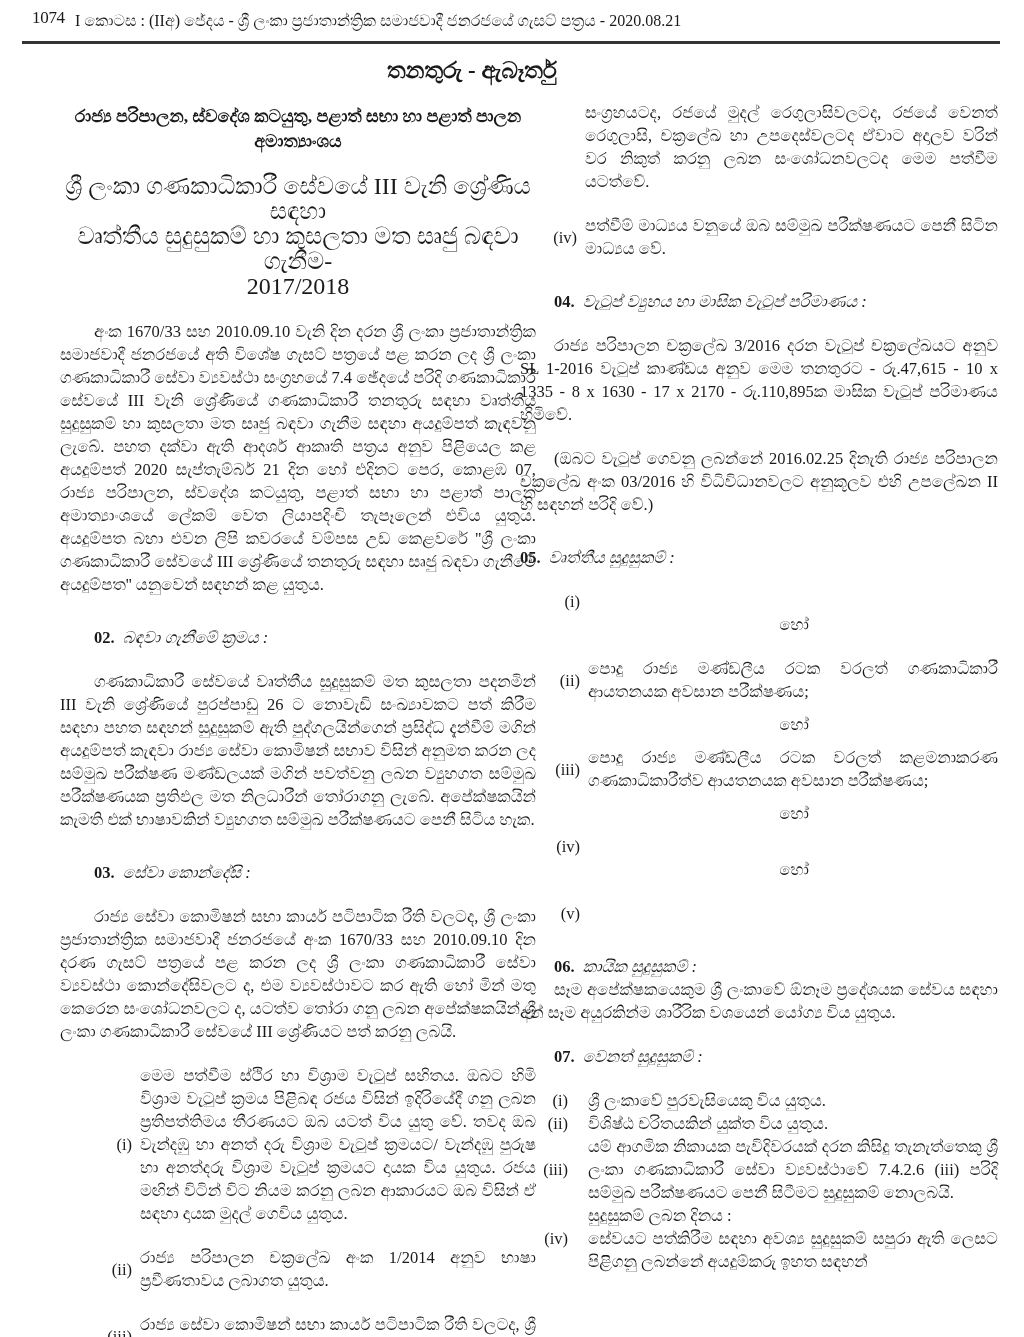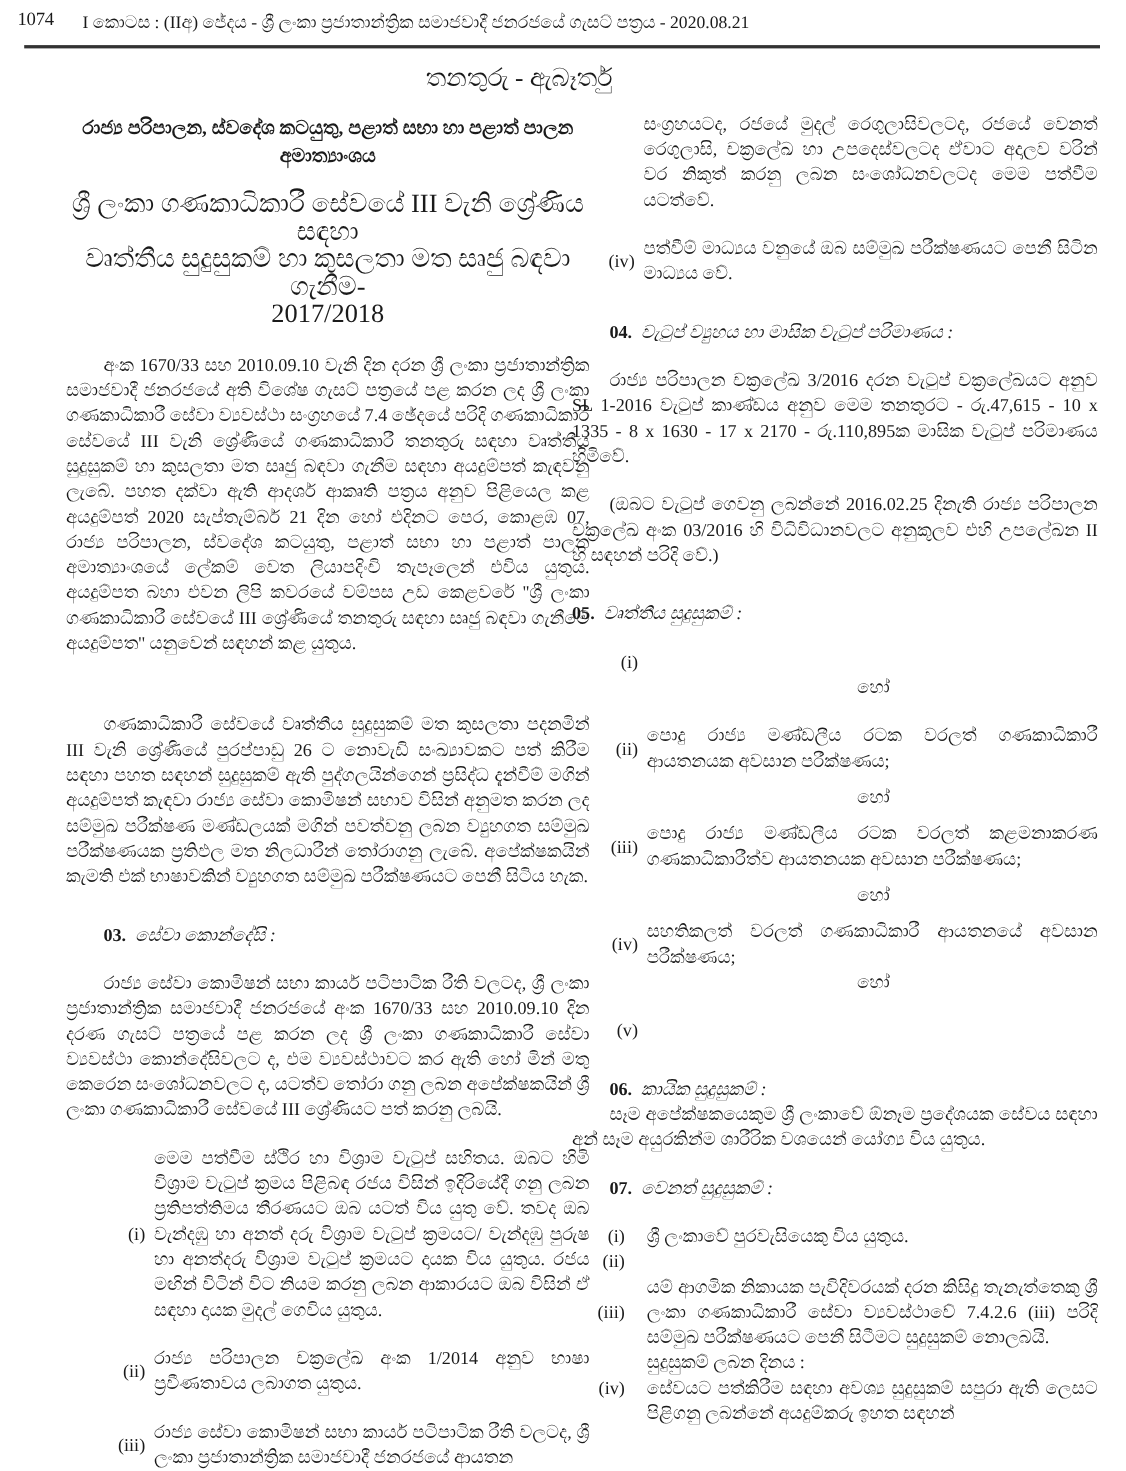--- a/index.html
+++ b/index.html
@@ -5,34 +5,34 @@
   * { box-sizing: border-box; margin: 0; padding: 0; }
   html, body { width: 1024px; height: 1337px; background: #ffffff; overflow: hidden; }
   body {
     position: relative;
     font-family: "Liberation Serif", "DejaVu Serif", serif;
     color: #1a1a1a;
     font-size: 16.5px;
     line-height: 23px;
   }
   .page-number {
-    position: absolute; left: 16px; top: 6px;
+    position: absolute; left: 32px; top: 6px;
     font-size: 17px; letter-spacing: -0.3px;
   }
   .running-head {
     position: absolute; left: 75px; top: 9px; width: 925px;
     text-align: left; font-size: 16px;
   }
   .top-rule {
     position: absolute; left: 22px; top: 41px; width: 978px; height: 2.5px;
     background: #333;
   }
   .section-title {
     position: absolute; left: 0; top: 56px; width: 944px;
-    text-align: center; font-size: 23px; font-weight: normal; line-height: 30px;
+    text-align: center; font-size: 23px; font-weight: bold; line-height: 30px;
   }
   .col { position: absolute; top: 104px; }
   .col-left { left: 22px; width: 476px; margin-left: 38px; }
   .col-right { left: 520px; width: 478px; top: 101px; }
 
   .ministry {
     text-align: center; font-weight: bold; font-size: 17.5px; line-height: 25px;
   }
   .notice-title {
     text-align: center; font-size: 24px; line-height: 25px; margin-top: 20px;
@@ -70,20 +70,24 @@
   <div class="ministry">රාජ්‍ය පරිපාලන, ස්වදේශ කටයුතු, පළාත් සභා  හා පළාත් පාලන අමාත්‍යාංශය</div>
   <div class="notice-title">
     <div>ශ්‍රී ලංකා ගණකාධිකාරී සේවයේ III වැනි ශ්‍රේණිය සඳහා</div>
     <div>වෘත්තීය සුදුසුකම් හා කුසලතා මත සෘජු බඳවා ගැනීම-</div>
     <div>2017/2018</div>
   </div>
   <div class="gap-md"></div>
   <p class="body">අංක 1670/33 සහ 2010.09.10 වැනි දින දරන ශ්‍රී ලංකා ප්‍රජාතාන්ත්‍රික සමාජවාදී ජනරජයේ අති විශේෂ ගැසට් පත්‍රයේ පළ කරන ලද ශ්‍රී ලංකා ගණකාධිකාරී සේවා ව්‍යවස්ථා සංග්‍රහයේ 7.4 ඡේදයේ පරිදි ගණකාධිකාරී සේවයේ III වැනි ශ්‍රේණියේ ගණකාධිකාරී තනතුරු සඳහා වෘත්තීය සුදුසුකම් හා කුසලතා මත සෘජු බඳවා ගැනීම සඳහා අයදුම්පත් කැඳවනු ලැබේ. පහත දක්වා ඇති ආදර්ශ ආකෘති පත්‍රය අනුව  පිළියෙල කළ අයදුම්පත් 2020 සැප්තැම්බර් 21 දින හෝ එදිනට පෙර, කොළඹ 07, රාජ්‍ය පරිපාලන, ස්වදේශ කටයුතු, පළාත් සභා හා පළාත් පාලන අමාත්‍යාංශයේ  ලේකම් වෙත ලියාපදිංචි තැපෑලෙන් එවිය යුතුය. අයදුම්පත බහා එවන ලිපි කවරයේ වම්පස උඩ කෙළවරේ ''ශ්‍රී ලංකා ගණකාධිකාරී සේවයේ III ශ්‍රේණියේ තනතුරු සඳහා සෘජු බඳවා ගැනීමේ අයදුම්පත'' යනුවෙන් සඳහන් කළ යුතුය.</p>
 
   <div class="gap-lg"></div>
+  <div class="heading">
+    <span class="num">02.</span>
+    <span class="label">බඳවා ගැනීමේ ක්‍රමය :</span>
+  </div>
   <div class="gap-md"></div>
   <p class="body">ගණකාධිකාරී සේවයේ වෘත්තීය සුදුසුකම් මත කුසලතා පදනමින් III වැනි ශ්‍රේණියේ පුරප්පාඩු 26 ට නොවැඩි සංඛ්‍යාවකට පත් කිරීම සඳහා පහත සඳහන් සුදුසුකම් ඇති පුද්ගලයින්ගෙන් ප්‍රසිද්ධ දැන්වීම් මගින් අයදුම්පත් කැඳවා රාජ්‍ය සේවා කොමිෂන් සභාව විසින් අනුමත කරන ලද සම්මුඛ පරීක්ෂණ මණ්ඩලයක් මගින්  පවත්වනු ලබන ව්‍යුහගත සම්මුඛ පරීක්ෂණයක ප්‍රතිඵල මත නිලධාරීන් තෝරාගනු ලැබේ. අපේක්ෂකයින් කැමති එක් භාෂාවකින් ව්‍යුහගත සම්මුඛ පරීක්ෂණයට පෙනී සිටිය හැක.</p>
 
   <div class="gap-lg"></div>
   <div class="heading">
     <span class="num">03.</span>
     <span class="label">සේවා කොන්දේසි :</span>
   </div>
   <div class="gap-md"></div>
   <p class="body">රාජ්‍ය සේවා කොමිෂන් සභා කාර්ය පටිපාටික රීති වලටද, ශ්‍රී ලංකා ප්‍රජාතාන්ත්‍රික සමාජවාදී ජනරජයේ අංක 1670/33 සහ 2010.09.10 දින දරණ ගැසට් පත්‍රයේ පළ කරන ලද ශ්‍රී ලංකා ගණකාධිකාරී සේවා ව්‍යවස්ථා කොන්දේසිවලට ද, එම ව්‍යවස්ථාවට කර ඇති හෝ මින් මතු කෙරෙන සංශෝධනවලට ද, යටත්ව තෝරා ගනු ලබන අපේක්ෂකයින් ශ්‍රී ලංකා ගණකාධිකාරී සේවයේ III ශ්‍රේණියට පත් කරනු ලබයි.</p>
@@ -151,21 +155,20 @@
     <div class="gap-sm"></div>
     <div class="item">
       <span class="lbl">(iii)</span>
       <span class="txt">පොදු රාජ්‍ය මණ්ඩලීය රටක වරලත් කළමනාකරණ ගණකාධිකාරීත්ව ආයතනයක අවසාන පරීක්ෂණය;</span>
     </div>
     <div class="gap-sm"></div>
     <div class="or">හෝ</div>
     <div class="gap-sm"></div>
     <div class="item">
       <span class="lbl">(iv)</span>
-      <span class="txt">සහතිකලත් වරලත් ගණකාධිකාරී ආයතනයේ අවසාන පරීක්ෂණය;</span>
     </div>
     <div class="or">හෝ</div>
     <div class="gap-md"></div>
     <div class="item">
       <span class="lbl">(v)</span>
     </div>
   </div>
 
   <div class="gap-lg"></div>
   <div class="heading">
@@ -180,20 +183,21 @@
     <span class="label">වෙනත් සුදුසුකම් :</span>
   </div>
   <div class="gap-md"></div>
   <div class="q7">
     <div class="item">
       <span class="lbl">(i)</span>
       <span class="txt">ශ්‍රී ලංකාවේ පුරවැසියෙකු විය යුතුය.</span>
     </div>
     <div class="item">
       <span class="lbl">(ii)</span>
+      <span class="txt">විශිෂ්ඨ චරිතයකින් යුක්ත විය යුතුය.</span>
     </div>
     <div class="item">
       <span class="lbl">(iii)</span>
       <span class="txt">යම් ආගමික නිකායක පැවිදිවරයක් දරන කිසිදු තැනැත්තෙකු ශ්‍රී ලංකා ගණකාධිකාරී සේවා ව්‍යවස්ථාවේ 7.4.2.6 (iii) පරිදි සම්මුඛ පරීක්ෂණයට පෙනී සිටීමට සුදුසුකම් නොලබයි.</span>
     </div>
     <div class="item">
       <span class="lbl">(iv)</span>
       <span class="txt">
         <span style="display:block">සුදුසුකම් ලබන දිනය :</span>
         <span style="display:block;text-align:justify">සේවයට පත්කිරීම සඳහා අවශ්‍ය සුදුසුකම් සපුරා ඇති ලෙසට පිළිගනු ලබන්නේ අයදුම්කරු ඉහත සඳහන්</span>

